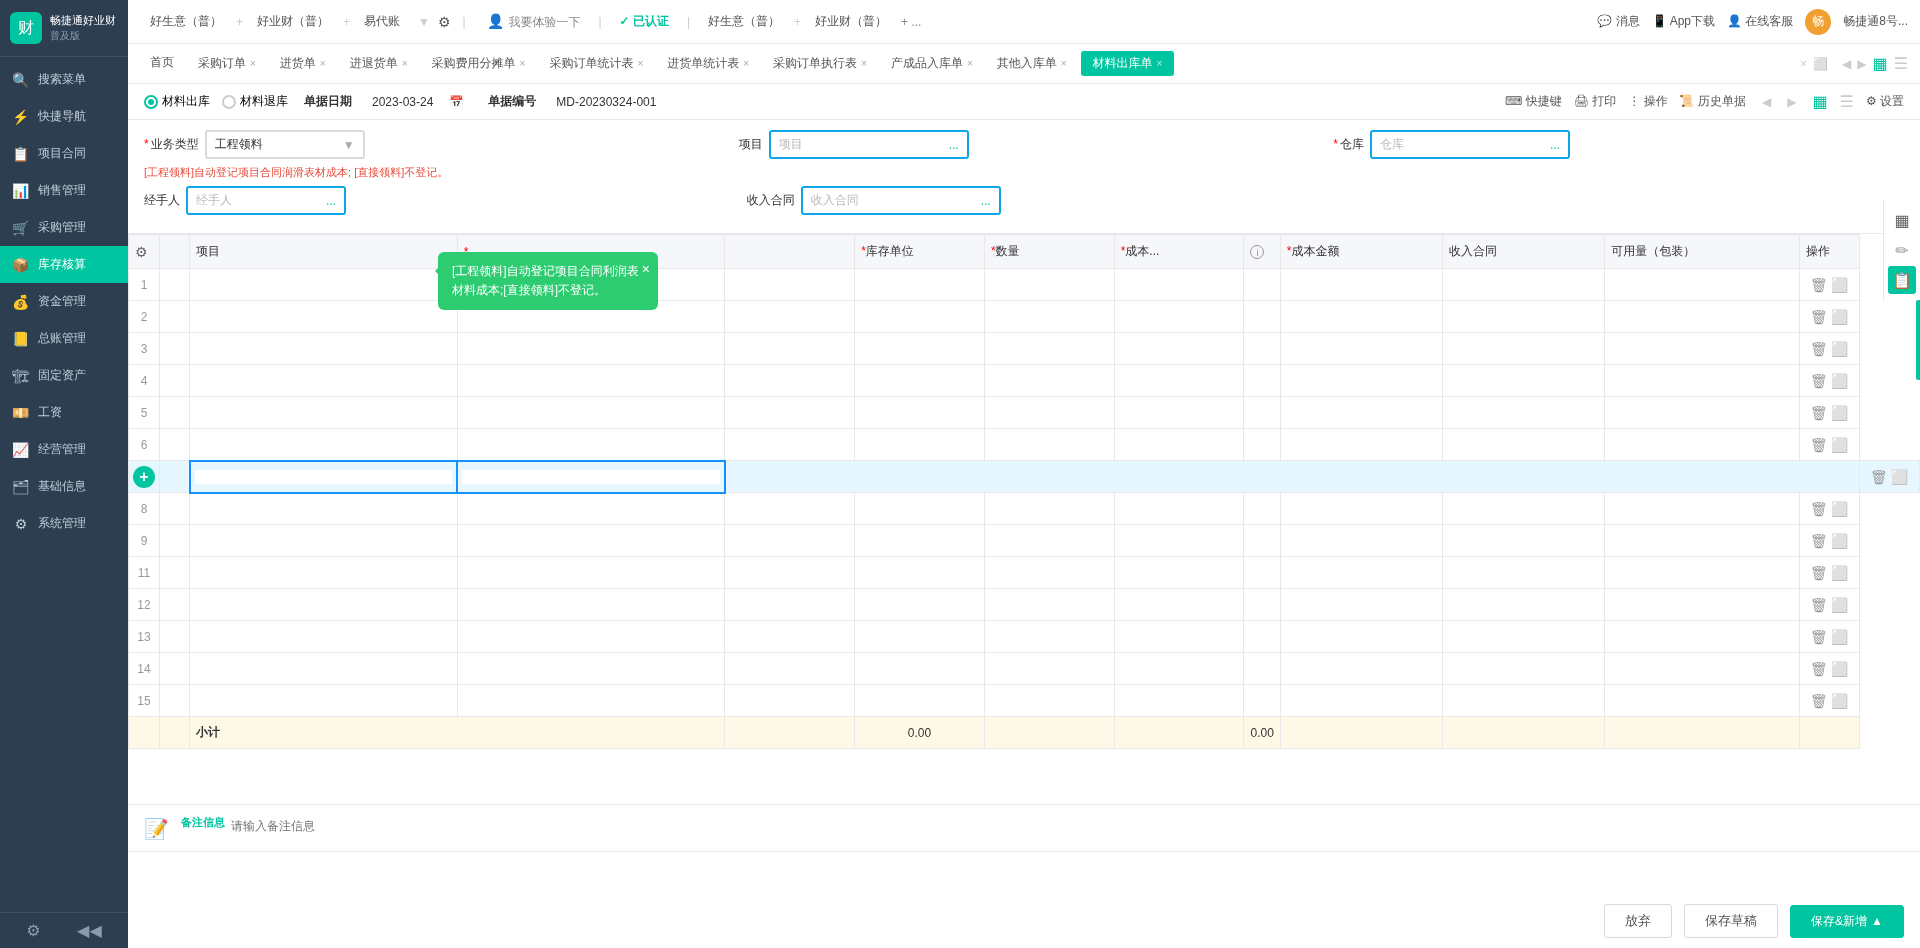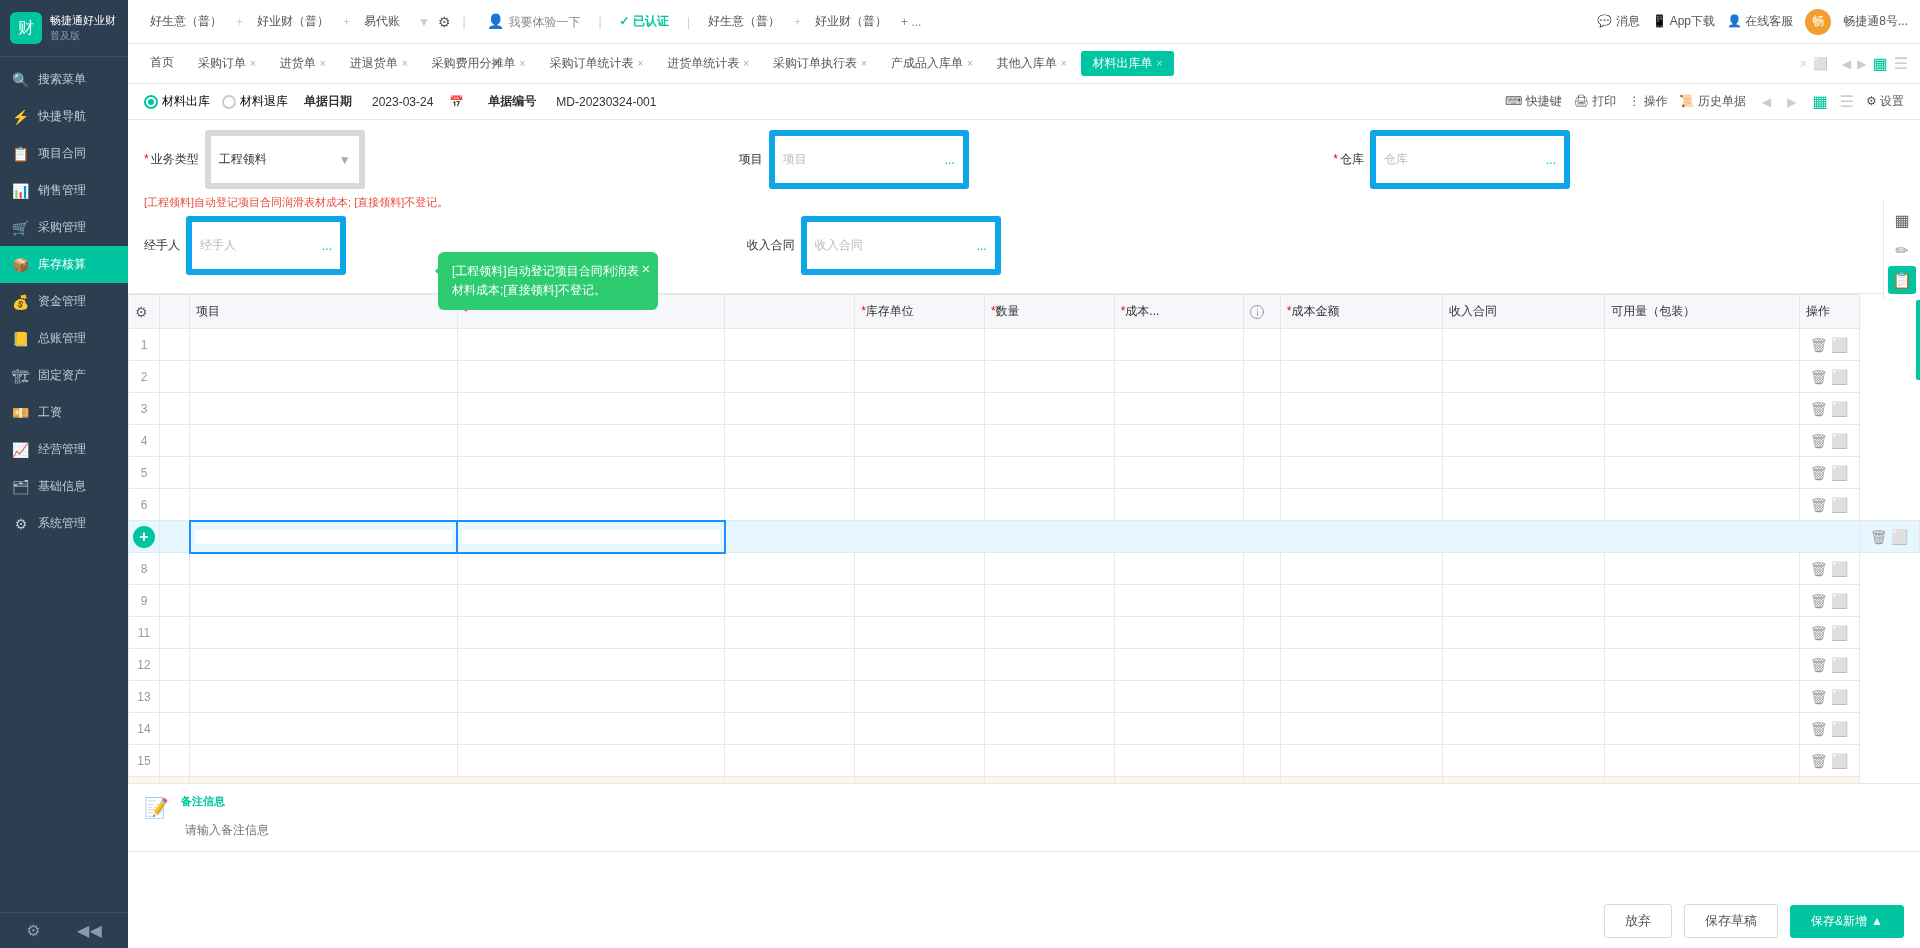--- a/index.html
+++ b/index.html
@@ -137,23 +137,23 @@
       content: '';
       width: 6px; height: 6px;
       background: #00c5a0;
       border-radius: 50%;
     }
     .radio-dot.unchecked { border-color: #ccc; }
     .form-label { color: #333; font-size: 12px; white-space: nowrap; }
     .form-label.required::before { content: '*'; color: red; margin-right: 2px; }
     .form-select {
       display: flex; align-items: center;
-      border: 6px solid #0ea5e9;
+      border: 2px solid #0ea5e9;
       border-radius: 3px;
-      padding: 15px 8px;
+      padding: 4px 8px;
       font-size: 12px;
       min-width: 150px;
       cursor: pointer;
       background: white;
       position: relative;
     }
     .form-select-arrow { margin-left: auto; color: #aaa; }
 
     
     .warning-text { color: #e74c3c; font-size: 11px; margin-top: 2px; }
@@ -800,21 +800,21 @@
               <td></td>
               <td></td>
             </tr>
           </tbody>
         </table>
       </div>
 
       <div class="form-footer">
         <div class="remark-area">
           <span class="remark-icon">📝</span>
-          <div style="display:flex; flex-direction:column; gap:10px;">
+          <div style="display:flex; flex-direction:row; gap:2px;">
             <span style="color:#00c5a0; font-size:11px; font-weight:bold;">备注信息</span>
             <input class="remark-input" type="text" placeholder="请输入备注信息" style="">
           </div>
         </div>
       </div>
 
       <div class="action-bar">
         <button class="btn btn-default">放弃</button>
         <button class="btn btn-draft">保存草稿</button>
         <button class="btn btn-primary">

